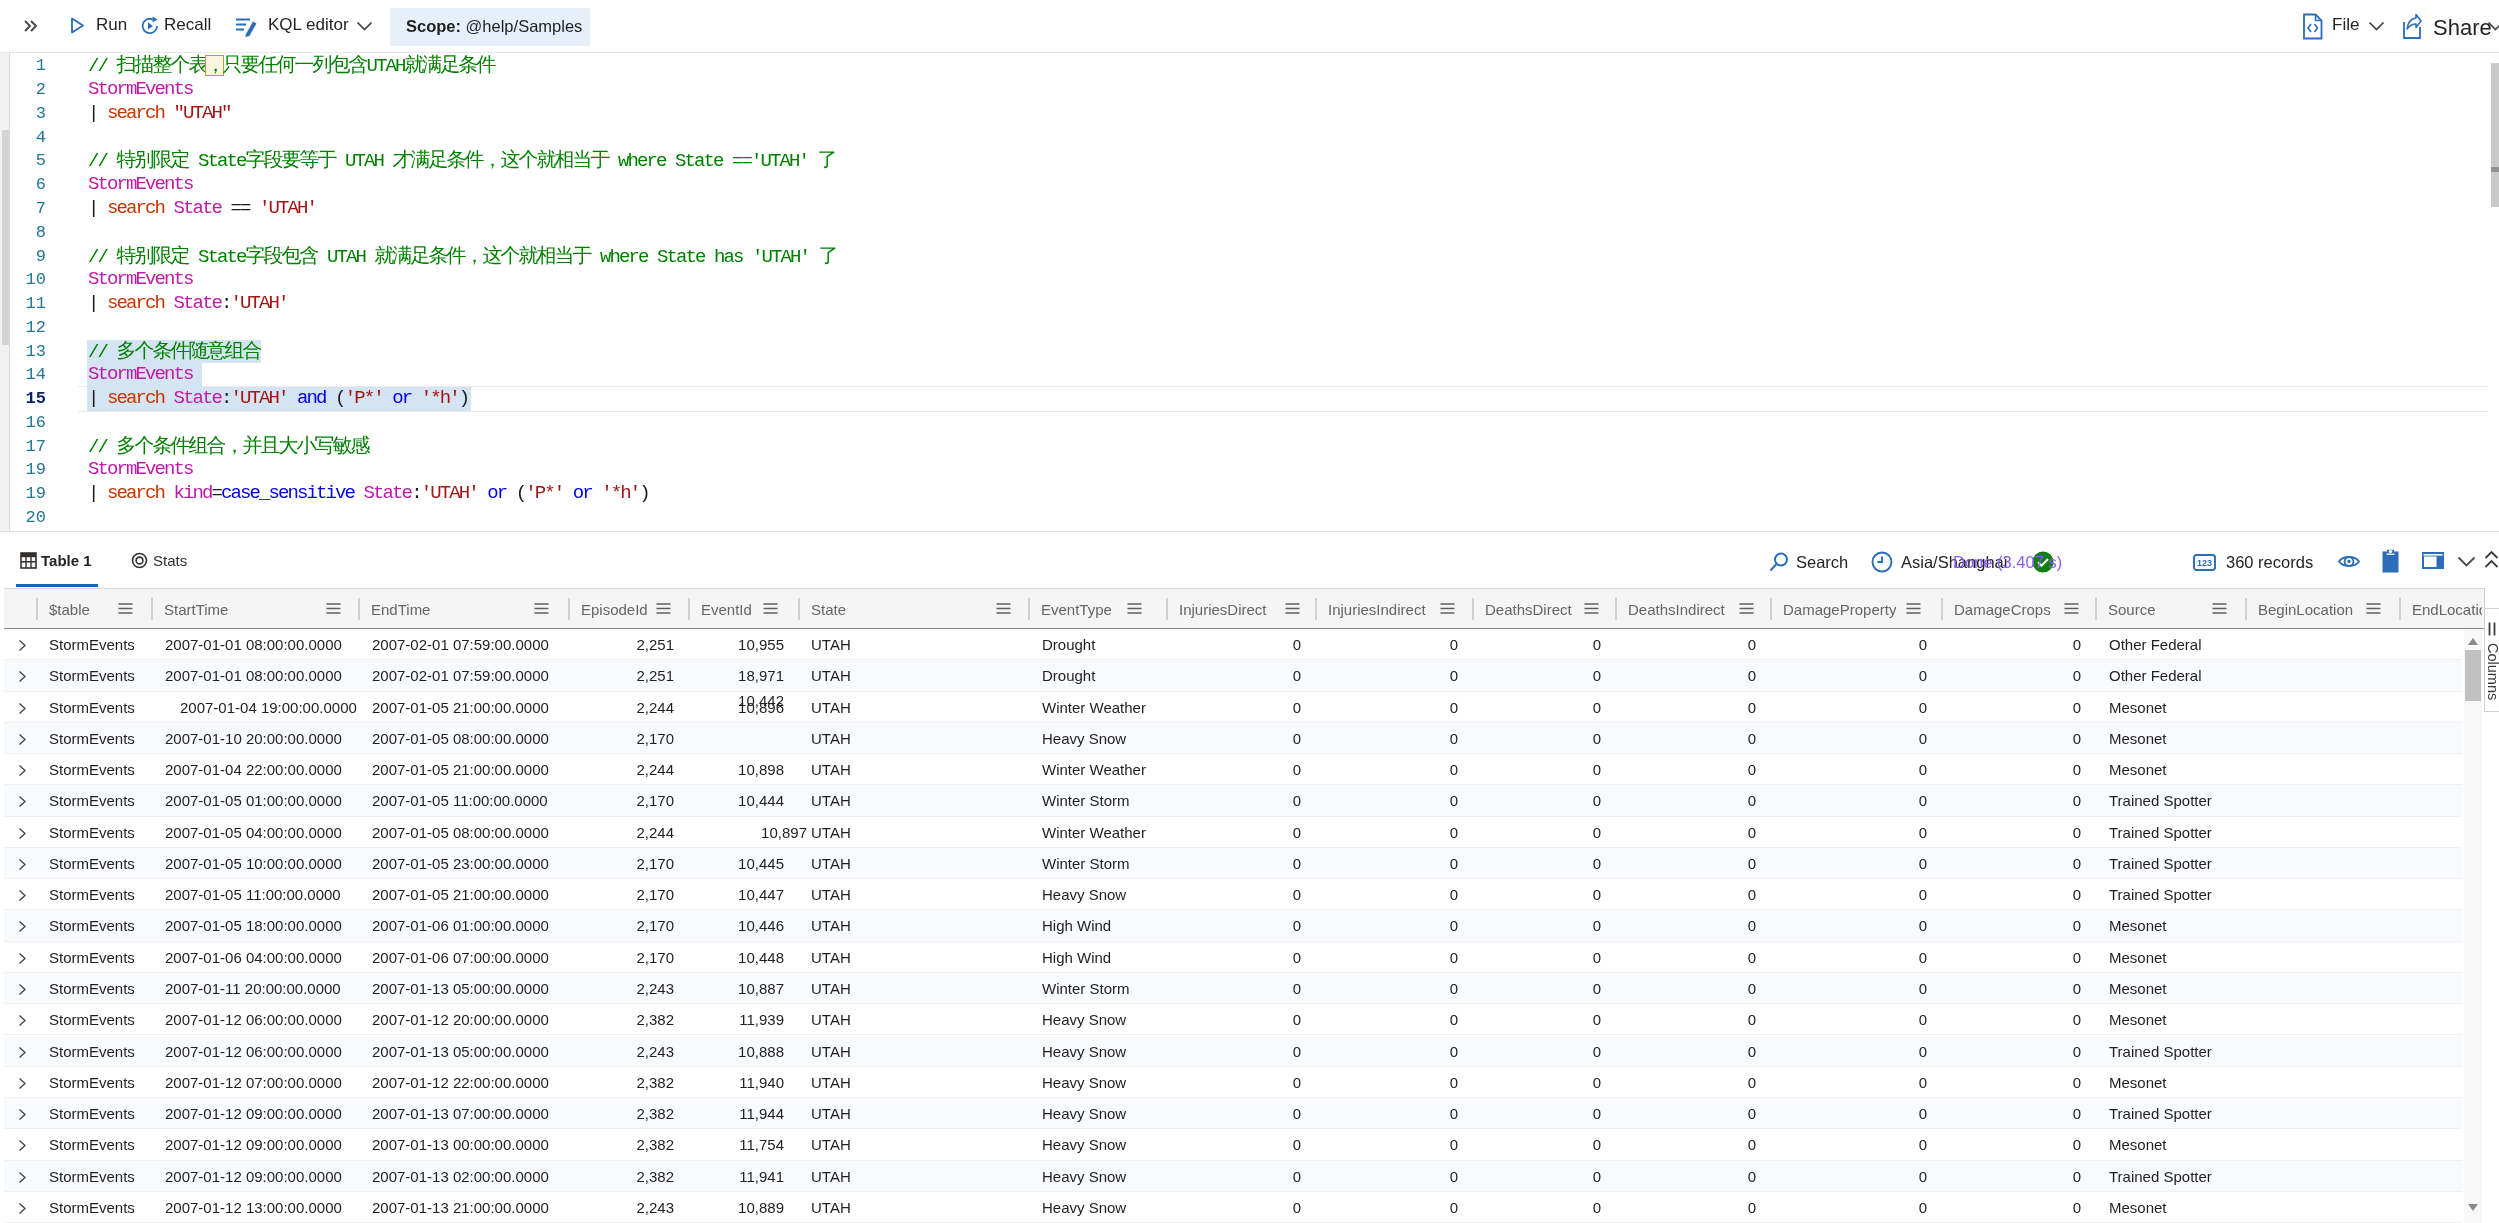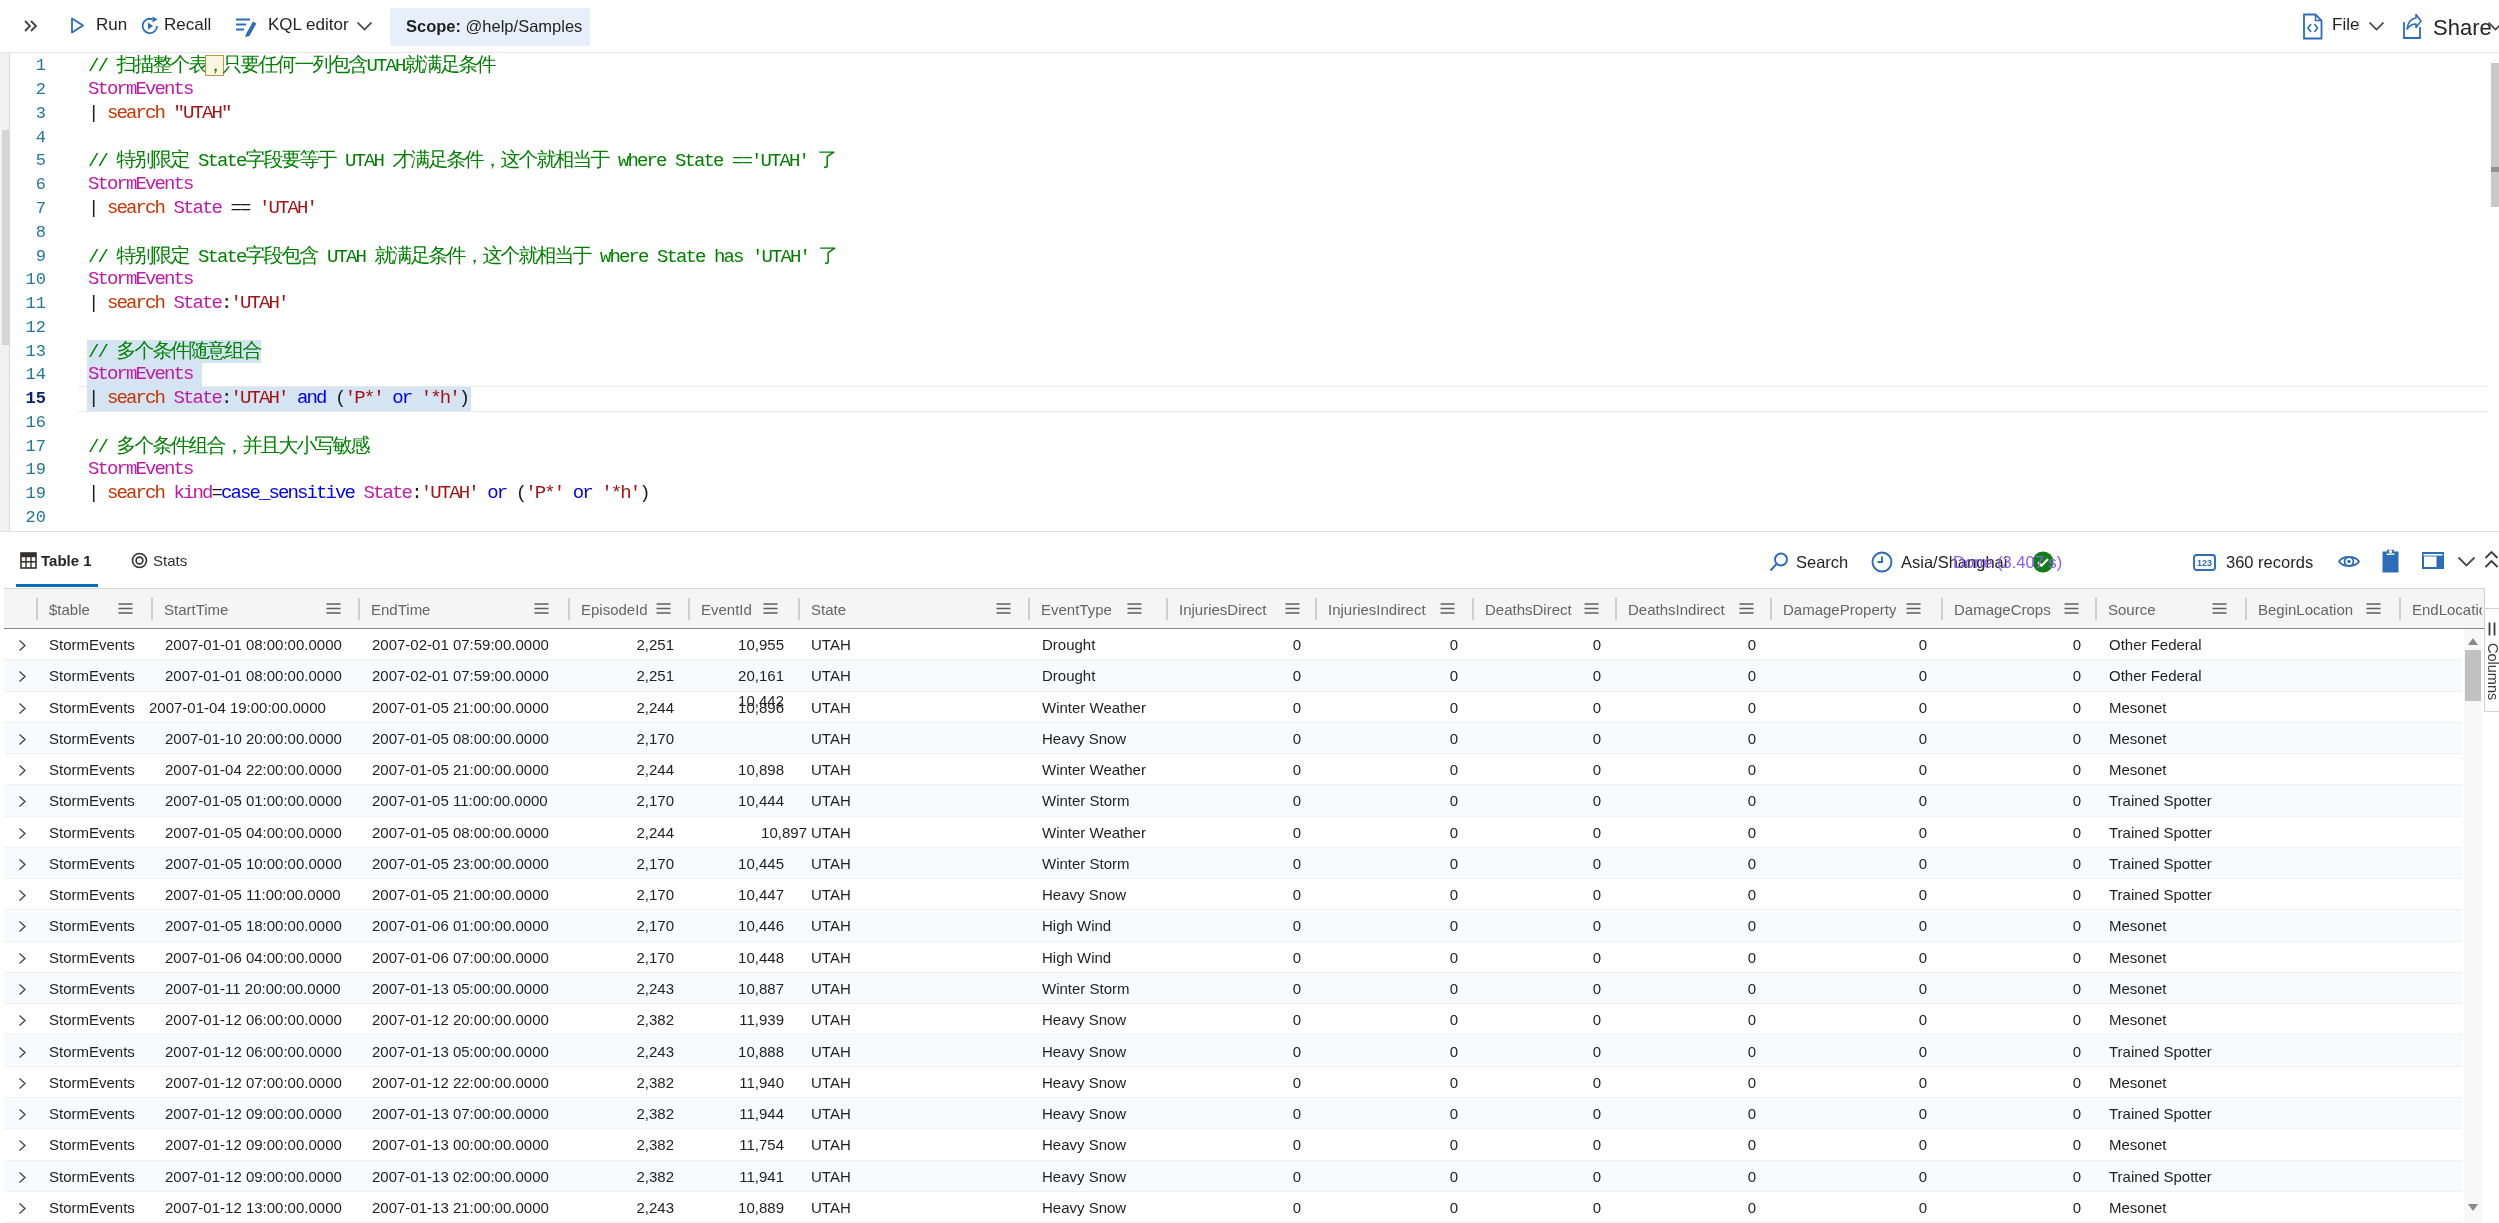--- a/index.html
+++ b/index.html
@@ -251,36 +251,36 @@
 <div class="cell" style="left:2041px;top:636.0px;width:40px;text-align:right">0</div>
 <div class="cell" style="left:2109px;top:636.0px">Other Federal</div>
 <div class="ab" style="left:4px;top:660.3px;width:2458px;height:31.27px;background:#f9fafd;border-bottom:1px solid #f0f0f0"></div>
 <svg class="ab" style="left:18px;top:670.3px" width="9" height="13" viewBox="0 0 9 13">
     <path d="M1.5 1.5 L7 6.5 L1.5 11.5" fill="none" stroke="#424242" stroke-width="1.3"></path>
   </svg>
 <div class="cell" style="left:49px;top:667.3px">StormEvents</div>
 <div class="cell" style="left:165px;top:667.3px">2007-01-01 08:00:00.0000</div>
 <div class="cell" style="left:372px;top:667.3px">2007-02-01 07:59:00.0000</div>
 <div class="cell" style="left:614px;top:667.3px;width:60px;text-align:right">2,251</div>
-<div class="cell" style="left:714px;top:667.3px;width:70px;text-align:right">20,161</div>
+<div class="cell" style="left:714px;top:667.3px;width:70px;text-align:right">18,971</div>
 <div class="cell" style="left:811px;top:667.3px">UTAH</div>
 <div class="cell" style="left:1042px;top:667.3px">Drought</div>
 <div class="cell" style="left:1261px;top:667.3px;width:40px;text-align:right">0</div>
 <div class="cell" style="left:1418px;top:667.3px;width:40px;text-align:right">0</div>
 <div class="cell" style="left:1561px;top:667.3px;width:40px;text-align:right">0</div>
 <div class="cell" style="left:1716px;top:667.3px;width:40px;text-align:right">0</div>
 <div class="cell" style="left:1887px;top:667.3px;width:40px;text-align:right">0</div>
 <div class="cell" style="left:2041px;top:667.3px;width:40px;text-align:right">0</div>
 <div class="cell" style="left:2109px;top:667.3px">Other Federal</div>
 <div class="ab" style="left:4px;top:691.5px;width:2458px;height:31.27px;background:#ffffff;border-bottom:1px solid #f0f0f0"></div>
 <svg class="ab" style="left:18px;top:701.5px" width="9" height="13" viewBox="0 0 9 13">
     <path d="M1.5 1.5 L7 6.5 L1.5 11.5" fill="none" stroke="#424242" stroke-width="1.3"></path>
   </svg>
 <div class="cell" style="left:49px;top:698.5px">StormEvents</div>
-<div class="cell" style="left:149px;top:698.5px">2007-01-04 19:00:00.0000</div>
+<div class="cell" style="left:180px;top:698.5px">2007-01-04 19:00:00.0000</div>
 <div class="cell" style="left:372px;top:698.5px">2007-01-05 21:00:00.0000</div>
 <div class="cell" style="left:614px;top:698.5px;width:60px;text-align:right">2,244</div>
 <div class="cell" style="left:714px;top:698.5px;width:70px;text-align:right">10,896</div>
 <div class="cell" style="left:811px;top:698.5px">UTAH</div>
 <div class="cell" style="left:1042px;top:698.5px">Winter Weather</div>
 <div class="cell" style="left:1261px;top:698.5px;width:40px;text-align:right">0</div>
 <div class="cell" style="left:1418px;top:698.5px;width:40px;text-align:right">0</div>
 <div class="cell" style="left:1561px;top:698.5px;width:40px;text-align:right">0</div>
 <div class="cell" style="left:1716px;top:698.5px;width:40px;text-align:right">0</div>
 <div class="cell" style="left:1887px;top:698.5px;width:40px;text-align:right">0</div>

